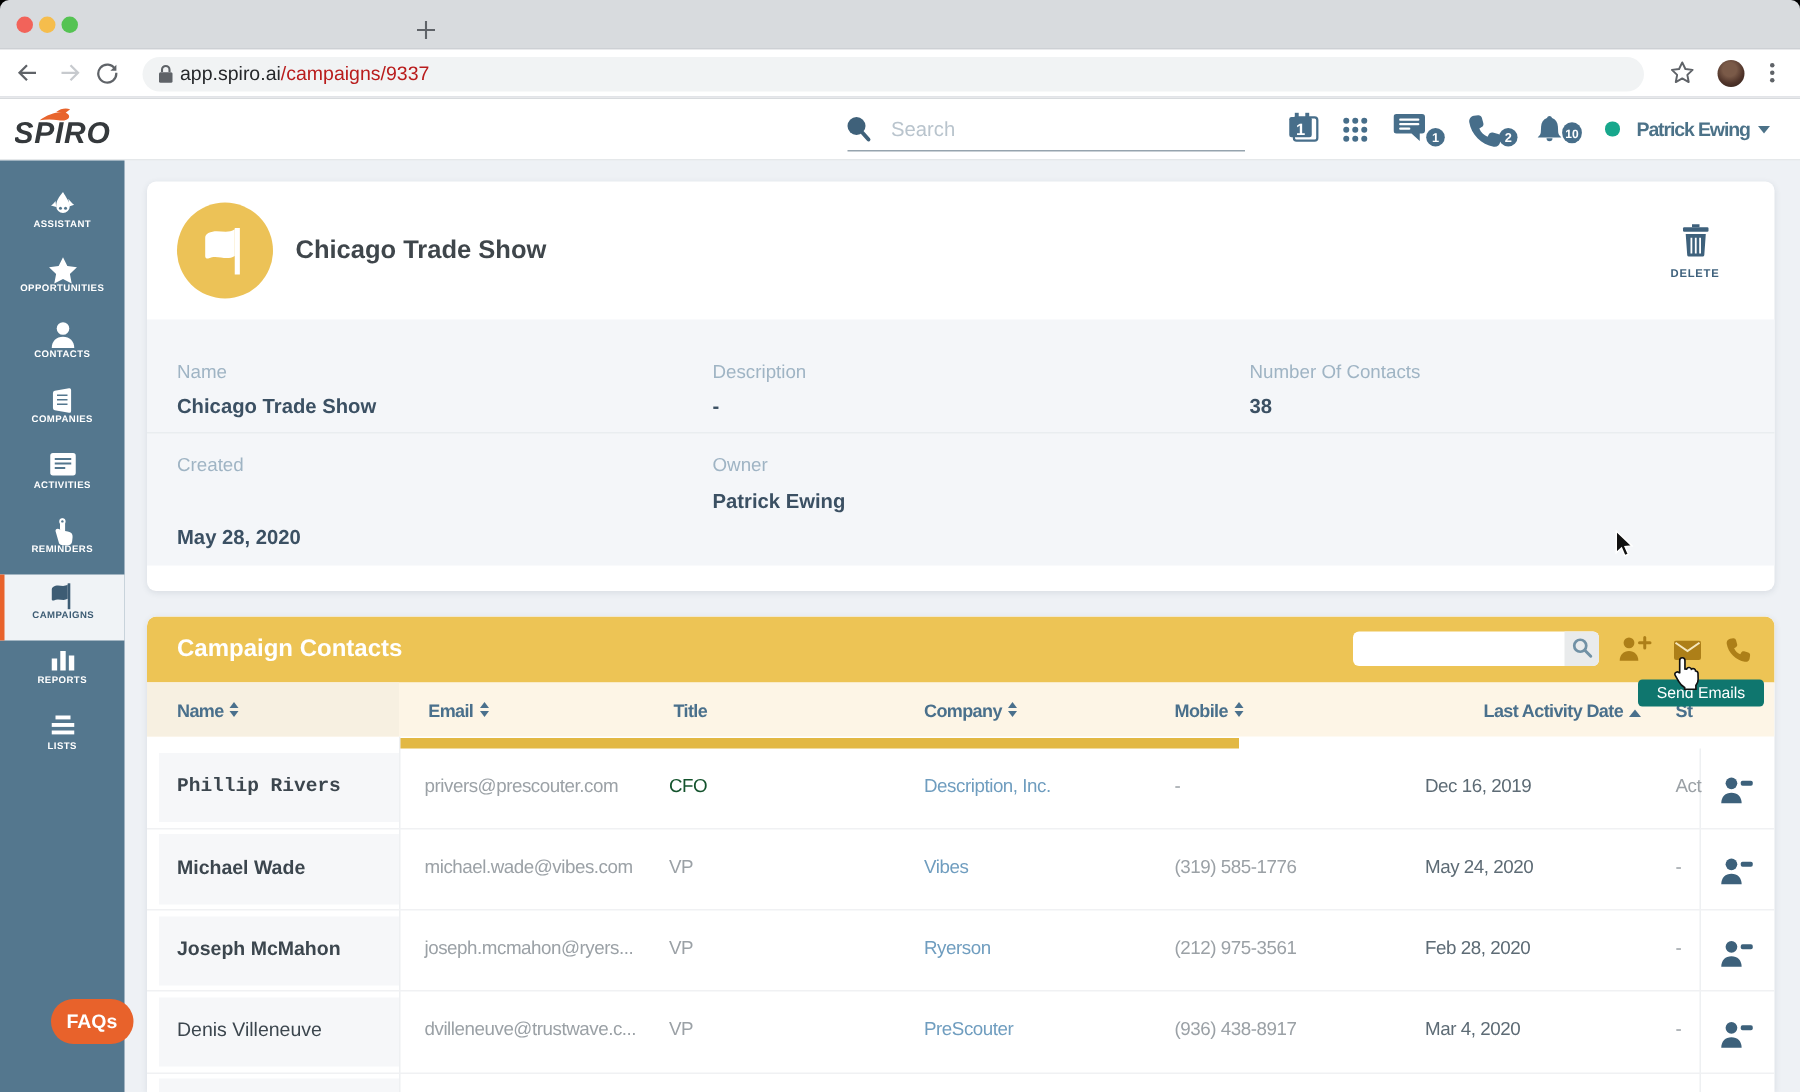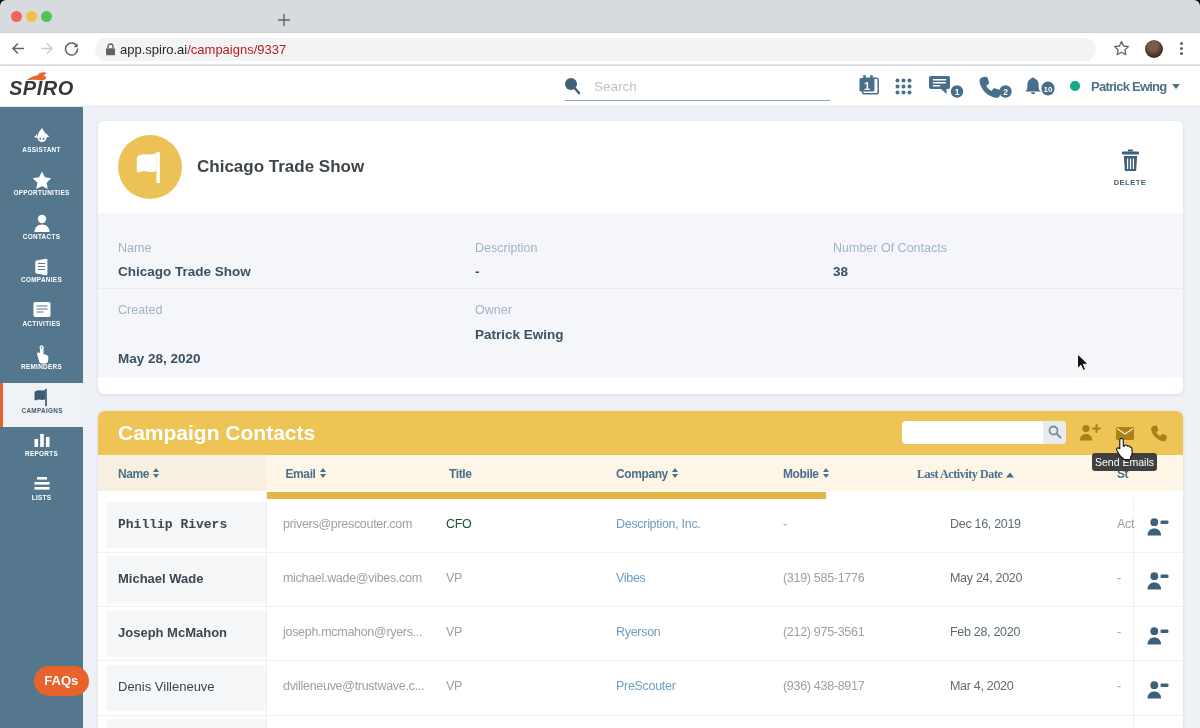--- a/index.html
+++ b/index.html
@@ -228,21 +228,21 @@
       <div class="flabel" style="left:20px; top:97px;">Created</div>
       <div class="fvalue" style="left:20px; top:121px;margin-top:24px;">May 28, 2020</div>
       <div class="flabel" style="left:377px; top:97px;">Owner</div>
       <div class="fvalue" style="left:377px; top:121px;">Patrick Ewing</div>
     </div>
   </div>
 
   
   <div id="card2">
     <div id="goldbar"></div>
-    <div class="abs" style="left:20px; top:22px; transform:translateY(-50%); font-size:21px; font-weight:bold; color:#fff;">Campaign Contacts</div>
+    <div class="abs" style="left:20px; top:22px; transform:translateY(-50%); font-size:16px; font-weight:bold; color:#fff;">Campaign Contacts</div>
     <div class="abs" style="left:804px; top:9.5px; width:164px; height:23px; background:#fff; border-radius:4px;"></div>
     <div class="abs" style="left:945px; top:9.5px; width:23px; height:23px; background:#e9ebec; border-radius:0 4px 4px 0;"></div>
     <svg class="abs" style="left:950px; top:14px;" width="14" height="14" viewBox="0 0 14 14">
         <circle cx="5.5" cy="5.5" r="4" fill="none" stroke="#7191a5" stroke-width="1.8"></circle>
         <path d="M8.7 8.7 L12.5 12.5" stroke="#7191a5" stroke-width="2" stroke-linecap="round"></path>
       </svg>
 
     <svg class="abs" style="left:981px; top:13px;" width="23" height="18" viewBox="0 0 23 18">
       <circle cx="7" cy="4.6" r="3.6" fill="#ad7f18"></circle>
       <path d="M0.8 16.5 c0 -4 2.6 -6.5 6.2 -6.5 c3.6 0 6.2 2.5 6.2 6.5 Z" fill="#ad7f18"></path>
@@ -256,21 +256,21 @@
       <path d="M1.4 5.1 C1.1 3.3 2.3 1.5 4.2 1.1 L6.8 0.7 C7.9 0.6 8.8 1.3 9.1 2.3 L10 5.6 C10.3 6.5 9.8 7.5 9 8 L7.5 8.8 C8.5 11.1 10.3 12.8 12.6 13.8 L13.4 12.4 C13.9 11.6 14.9 11.1 15.8 11.4 L19.1 12.3 C20.1 12.6 20.8 13.5 20.7 14.6 L20.3 17.2 C20 19.1 18.3 20.4 16.4 20 C8.8 18.6 2.7 12.7 1.4 5.1 Z" fill="#ad7f18"></path>
     </svg>
 
     <div id="creamrow"></div>
     <div class="abs" style="left:0; top:44px; width:168px; height:36px; background:#f7f0e1;"></div>
     <div class="th" style="left:20px;">Name<span class="sorticon"></span></div>
     <div class="th" style="left:187.5px;">Email<span class="sorticon"></span></div>
     <div class="th" style="left:351px;">Title</div>
     <div class="th" style="left:518px;">Company<span class="sorticon"></span></div>
     <div class="th" style="left:685px;">Mobile<span class="sorticon"></span></div>
-    <div class="th" style="left:819px;font-family:Liberation Serif, serif;">Last Activity Date<span class="sortup"></span></div>
+    <div class="th" style="left:891px;">Last Activity Date<span class="sortup"></span></div>
     <div class="th" style="left:1019px;">St</div>
 
     <div class="abs" style="left:168px; top:80.5px; width:560px; height:7.5px; background:#e2b844;"></div>
 
     <div class="abs" style="left:168px; top:80px; width:1px; height:237px; background:#eef0f2;"></div>
     <div class="abs" style="left:1035px; top:88px; width:1px; height:229px; background:#eef0f2;"></div>
 
     <div class="namecell" style="top:91px;"></div>
     <div class="td" style="left:20px; top:112.5px; font-weight:bold; color:#3c464e; font-size:13px; letter-spacing:0;font-family:Liberation Mono, monospace;">Phillip Rivers</div>
     <div class="td" style="left:185px; top:112.5px; color:#9ba1a6;">privers@prescouter.com</div>
@@ -330,21 +330,21 @@
         <rect x="14.5" y="3.5" width="8" height="3.4" rx="1.2" fill="#3d617b"></rect>
       </svg>
     <div class="rowline" style="top:303.7px;"></div>
     <div class="namecell" style="top:308.2px; height:9px;"></div>
   </div>
 
   
   <div class="abs" style="left:33.5px; top:666px; width:55.5px; height:29.5px; background:#e8622b; border-radius:15px; text-align:center; line-height:29.5px; font-size:13px; font-weight:bold; color:#fff;">FAQs</div>
 
   
-  <div class="abs" style="left:1092px; top:452.5px; width:65px; height:18px; background:#404040; border-radius:3px; text-align:center; line-height:18px; font-size:10.5px; color:#fff; z-index:30;">Send Emails</div>
+  <div class="abs" style="left:1092px; top:452.5px; width:84px; height:18px; background:#0f766e; border-radius:3px; text-align:center; line-height:18px; font-size:10.5px; color:#fff; z-index:30;">Send Emails</div>
 
   
   <svg class="abs" style="left:1114px; top:437px; z-index:31;" width="19" height="24" viewBox="0 0 19 24">
     <path d="M7.5 1.5 c1 0 1.8 0.8 1.8 1.8 V9 l1.1 0.1 c0.3 -0.8 1 -1.2 1.8 -1.1 c0.7 0.1 1.2 0.5 1.4 1.1 c0.5 -0.4 1.2 -0.5 1.8 -0.2 c0.6 0.3 1 0.8 1 1.4 c0.8 0 1.5 0.6 1.6 1.5 l0.1 4 c0 1.5 -0.4 2.6 -1.2 3.7 l-0.3 0.4 V22.5 h-7.5 v-1.2 c-1.7 -0.8 -3 -2.2 -4 -4 L2.8 13.3 c-0.5 -0.9 -0.2 -1.8 0.7 -2.2 c0.8 -0.4 1.6 -0.2 2.2 0.6 l0.1 0.2 V3.3 C5.8 2.3 6.5 1.5 7.5 1.5 Z" fill="#fff" stroke="#111" stroke-width="1.1"></path>
   </svg>
 
   
   <svg class="abs" style="left:1076px; top:353px; z-index:31;" width="13" height="19" viewBox="0 0 13 19">
     <path d="M1.5 1 L1.5 15.5 L5 12.3 L7.2 17.5 L9.6 16.5 L7.4 11.4 L12 11 Z" fill="#111" stroke="#fff" stroke-width="1"></path>
   </svg>

